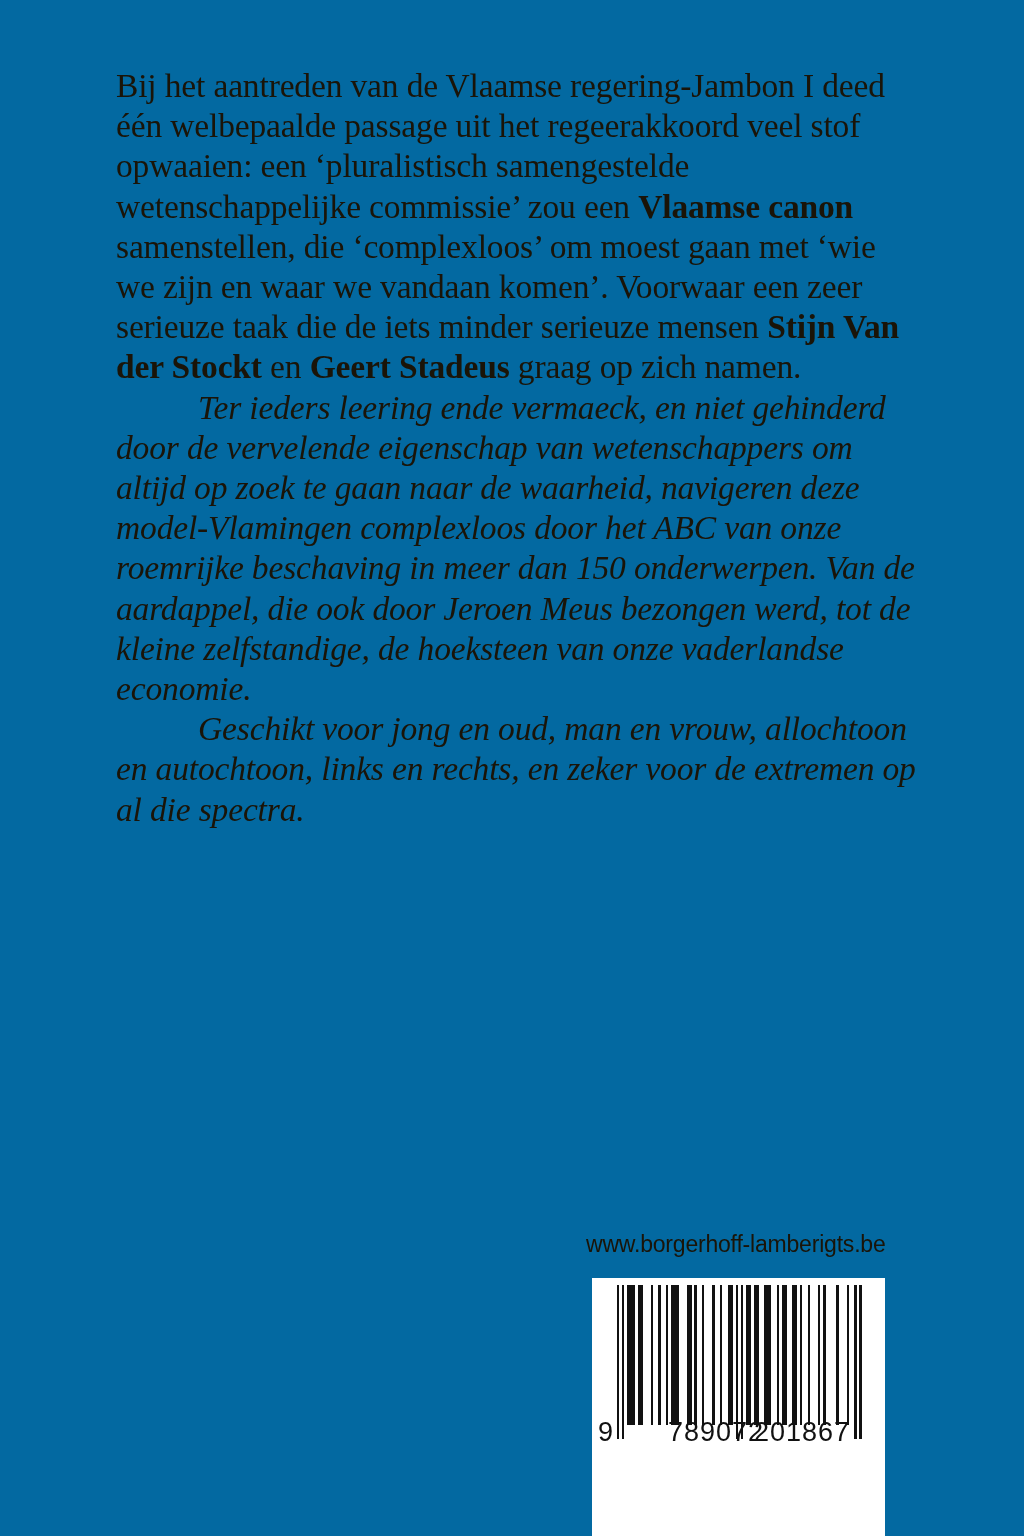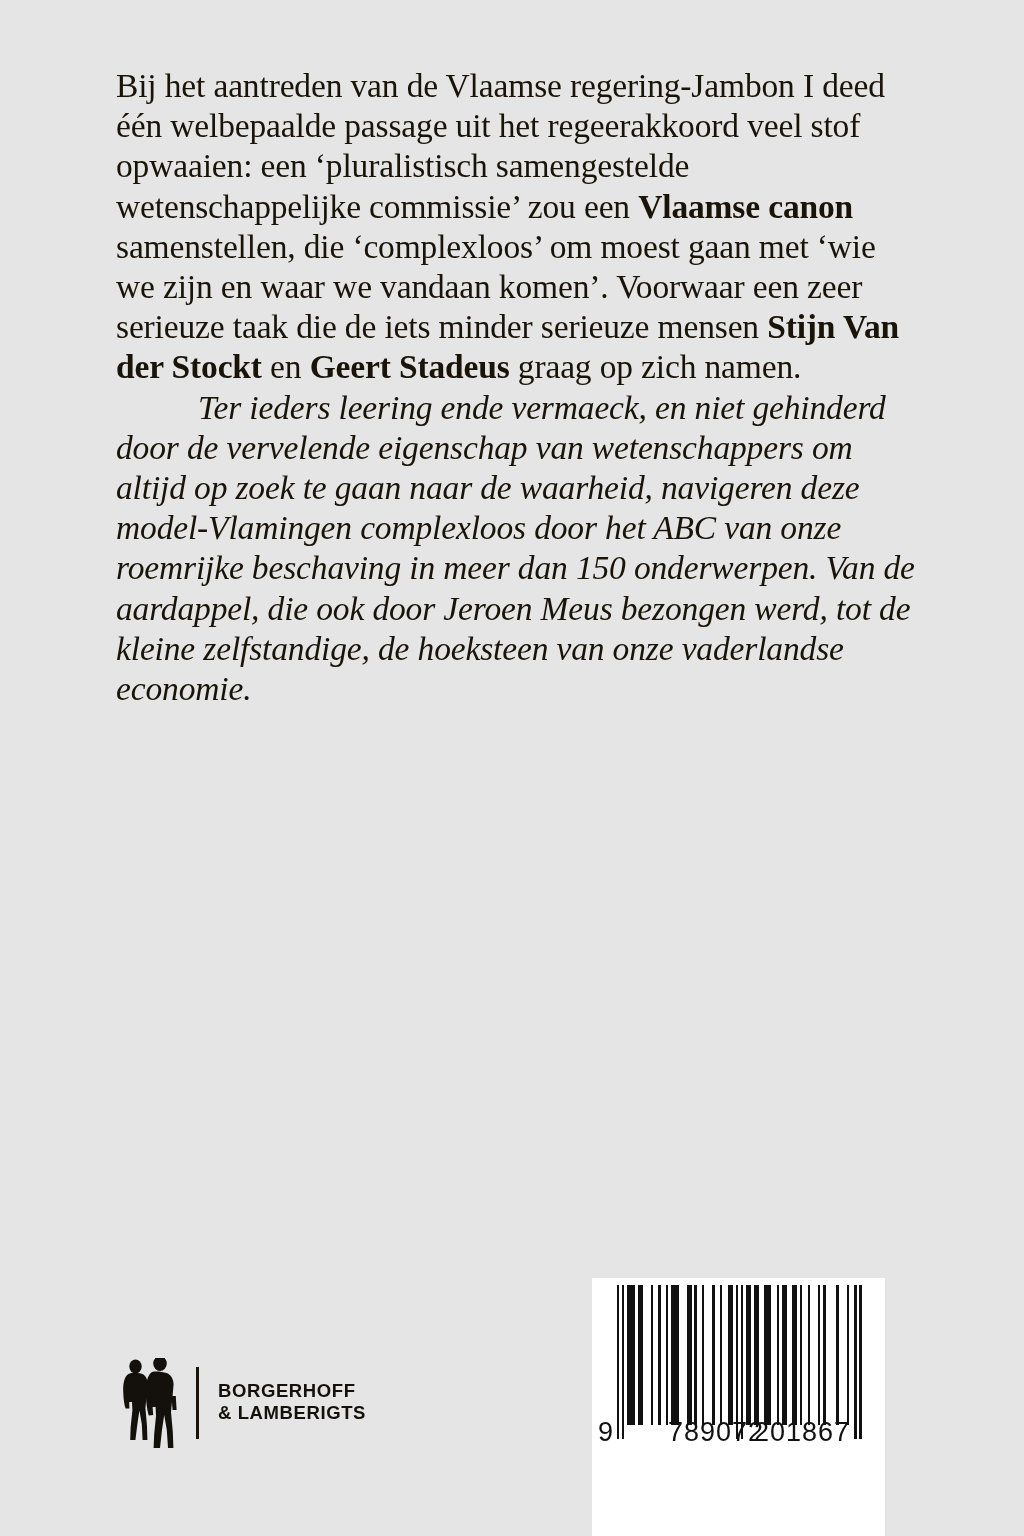--- a/index.html
+++ b/index.html
@@ -12,21 +12,21 @@
     height: 1536px;
     background: #fbe01b;
     font-family: "Liberation Serif", "DejaVu Serif", serif;
     overflow: hidden;
     position: relative;
   }
 
   .page {
     position: absolute;
     inset: 0;
-    background: #e5e5e5;
+    background: #0369a1;
     padding-left: 8px;
   }
 
   
   .blurb {
     position: absolute;
     left: 116px;
     top: 66px;
     width: 800px;
     color: #1a1408;
@@ -149,22 +149,26 @@
 
 <div class="page">
 
   <div class="blurb">
     <p>
       <span>Bij het aantreden van de Vlaamse regering-Jambon I deed één welbepaalde passage uit het regeerakkoord veel stof opwaaien: een ‘pluralistisch samengestelde wetenschappelijke commissie’ zou een </span><b>Vlaamse canon</b><span> samenstellen, die ‘complexloos’ om moest gaan met ‘wie we zijn en waar we vandaan komen’. Voorwaar een zeer serieuze taak die de iets minder serieuze mensen </span><b>Stijn Van der Stockt</b><span> en </span><b>Geert Stadeus</b><span> graag op zich namen.</span>
     </p>
     <p class="indented">
       <span>Ter ieders leering ende vermaeck, en niet gehinderd door de vervelende eigenschap van wetenschappers om altijd op zoek te gaan naar de waarheid, navigeren deze model-Vlamingen complexloos door het ABC van onze roemrijke beschaving in meer dan 150 onderwerpen. Van de aardappel, die ook door Jeroen Meus bezongen werd, tot de kleine zelfstandige, de hoeksteen van onze vaderlandse economie.</span>
     </p>
+    <p class="indented">
+      <span>Geschikt voor jong en oud, man en vrouw, allochtoon en autochtoon, links en rechts, en zeker voor de extremen op al die spectra.</span>
+    </p>
   </div>
 
+  <div class="site-url">www.borgerhoff-lamberigts.be</div>
 
   <div class="barcode-block">
     <div class="barcode-bars" id="barcode-bars">
         <i class="guard" style="left: 0px; width: 2.32895px;"></i>
         <i class="guard" style="left: 5.15789px; width: 2.32895px;"></i>
         <i style="left: 10.3158px; width: 7.48684px;"></i>
         <i style="left: 20.6316px; width: 4.90789px;"></i>
         <i style="left: 33.5263px; width: 2.32895px;"></i>
         <i style="left: 41.2632px; width: 2.32895px;"></i>
         <i style="left: 49px; width: 2.32895px;"></i>
@@ -192,44 +196,14 @@
         <i class="guard" style="left: 237.263px; width: 2.32895px;"></i>
         <i class="guard" style="left: 242.421px; width: 2.32895px;"></i>
       </div>
     <div class="barcode-digits">
       <span class="bc-lead">9</span>
       <span class="bc-left">789072</span>
       <span class="bc-right">201867</span>
     </div>
   </div>
 
-  <div class="publisher-logo">
-    <div class="logo-figures">
-      <svg width="66" height="92" viewBox="0 0 66 92" aria-hidden="true">
-
-        <g fill="#14110c">
-          <ellipse cx="18.5" cy="8.5" rx="6.2" ry="7"></ellipse>
-          <path d="M11.5 16 C7.5 18.5 6 25 6.2 33 C6.4 41 7.4 47 8.6 50.5
-                   L12.4 50.5 L12.2 44 L15 44 L15.4 52 L13.6 70 L13.2 82
-                   L18.4 82 L20.4 66 L22.4 52.5 L24.8 66 L25.6 82 L30.4 82
-                   L30 68 L28.4 50 L29.6 38 L30.6 25 C30.2 19.5 27.5 16.6 24 15.6
-                   C20.5 14.8 14.8 14.2 11.5 16 Z"></path>
-        </g>
-
-        <g fill="#14110c">
-          <ellipse cx="43" cy="5.5" rx="6.8" ry="7.6"></ellipse>
-          <path d="M35 14 C30.5 17 28.5 25 28.8 35 C29 45 30.4 53 31.8 57.5
-                   L36.2 57 L35.6 49 L38.6 49 L39 58 L37.2 76 L36.6 90
-                   L43 90 L45 72 L47.2 57 L49.8 72 L51 90 L56.4 90
-                   L55.8 74 L54 54 L55.4 40 L56.6 26 C56.2 20 53.4 16.2 49.4 15
-                   C45.4 13.8 38.6 13 35 14 Z"></path>
-          <path d="M54.5 38 L58.8 38 L59.6 52 L55.6 52 Z"></path>
-        </g>
-      </svg>
-    </div>
-    <div class="logo-rule"></div>
-    <div class="logo-wordmark">
-      <div>BORGERHOFF</div>
-      <div>&amp; LAMBERIGTS</div>
-    </div>
-  </div>
 
 </div>
 
 </body></html>

